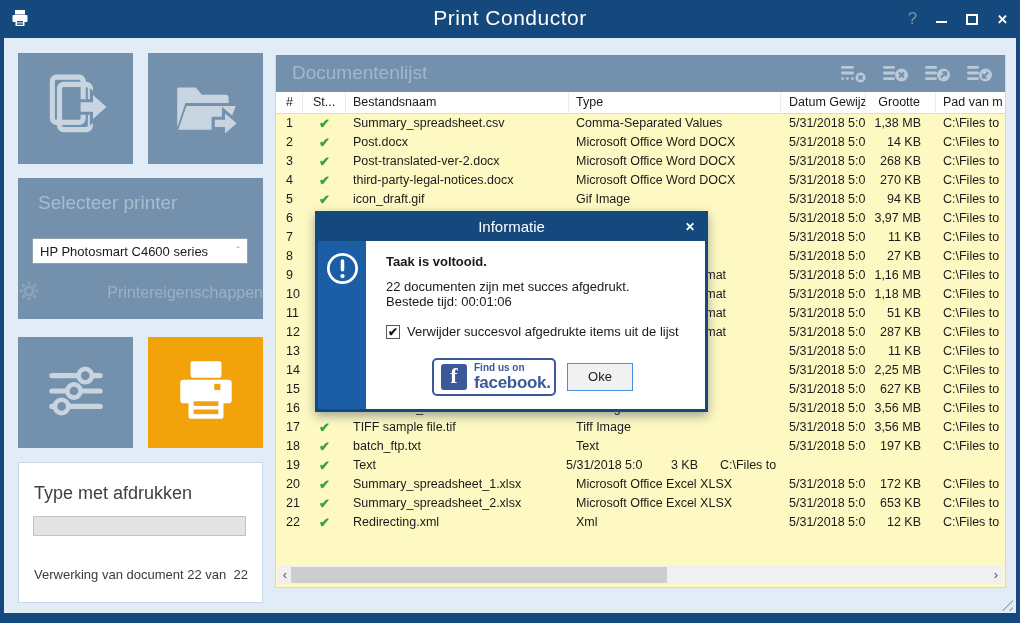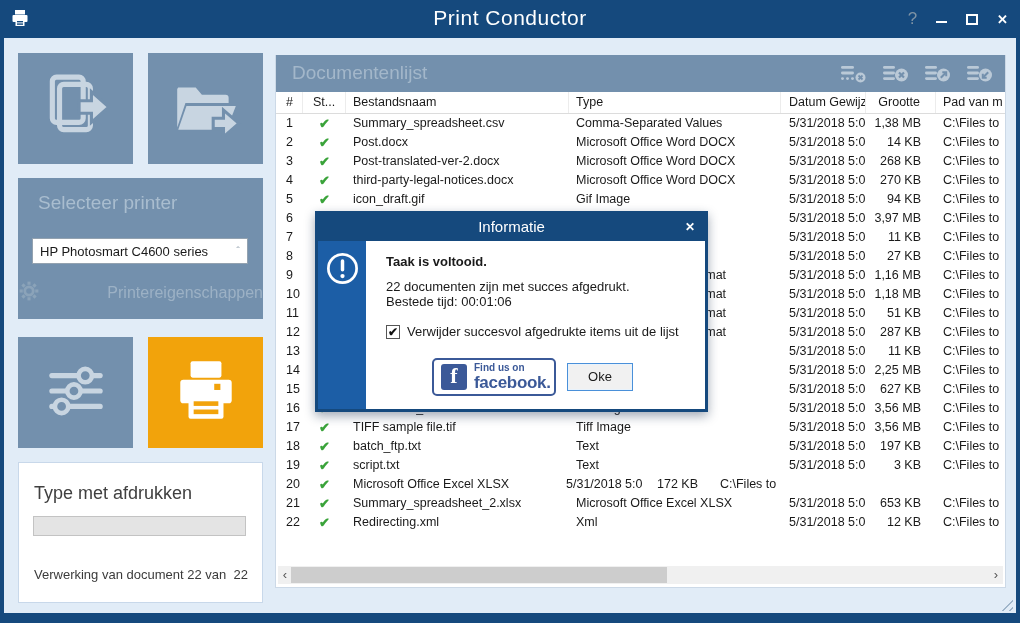--- a/index.html
+++ b/index.html
@@ -30,21 +30,21 @@
   .printer-select { position:absolute; left:14px; top:60px; width:216px; height:26px; background:#fff; border:1px solid #93a2b0; display:flex; align-items:center; font-size:13px; color:#1a1a1a; padding-left:7px; }
   .printer-select .chev { position:absolute; right:7px; color:#9aa7b3; font-size:11px; }
   .printer-props { position:absolute; left:0; right:0; top:102px; display:flex; align-items:center; justify-content:space-between; gap:10px; color:#9cb1c5; font-size:16px; font-weight:300; }
 
   .progress-panel { position:absolute; left:18px; top:462px; width:245px; height:141px; background:#fff; border:1px solid #c8d8ea; }
   .progress-title { position:absolute; left:15px; top:20px; color:#404040; font-size:18px; font-weight:300; }
   .progress-bar { position:absolute; left:14px; top:53px; width:213px; height:20px; background:#e4e4e4; border:1px solid #c3c3c3; }
   .progress-status { position:absolute; left:15px; top:104px; color:#3b3b3b; font-size:13px; white-space:pre; }
 
   
-  .main-panel { position:absolute; left:275px; top:55px; width:731px; height:533px; background:#ffffff; border:1px solid #ccd9e7; border-top:none; }
+  .main-panel { position:absolute; left:275px; top:55px; width:731px; height:533px; background:#fef9c3; border:1px solid #ccd9e7; border-top:none; }
   .doclist-head { position:absolute; left:0; top:0; width:729px; height:37px; background:#7390ad; }
   .doclist-title { position:absolute; left:16px; top:7px; color:#a3b7ca; font-size:19px; font-weight:300; }
   .doclist-tools { position:absolute; right:12px; top:8px; display:flex; gap:15px; }
   .doclist-tools .tool { width:27px; height:21px; }
 
   .thead { position:absolute; left:0; top:37px; width:729px; height:22px; background:#fff; border-bottom:1px solid #dcdcdc; display:flex; font-size:12.5px; color:#1a1a1a; }
   .thead .hcell { line-height:21px; border-right:1px solid #ececec; overflow:hidden; white-space:nowrap; }
   .tbody { position:absolute; left:0; top:59px; width:729px; }
   .trow { display:flex; height:19px; font-size:12.5px; color:#1a1a1a; }
   .cell { line-height:19px; overflow:hidden; white-space:nowrap; }
@@ -426,29 +426,29 @@
           <div class="cell c-st"><span class="check">✔</span></div>
           <div class="cell c-name">batch_ftp.txt</div>
           <div class="cell c-type">Text</div>
           <div class="cell c-date">5/31/2018 5:0...</div>
           <div class="cell c-size">197 KB</div>
           <div class="cell c-path">C:\Files to</div>
         </div>
         <div class="trow">
           <div class="cell c-num">19</div>
           <div class="cell c-st"><span class="check">✔</span></div>
-          <div class="cell c-name">script.txt</div>
           <div class="cell c-type">Text</div>
           <div class="cell c-date">5/31/2018 5:0...</div>
           <div class="cell c-size">3 KB</div>
           <div class="cell c-path">C:\Files to</div>
         </div>
         <div class="trow">
           <div class="cell c-num">20</div>
           <div class="cell c-st"><span class="check">✔</span></div>
+          <div class="cell c-name">Summary_spreadsheet_1.xlsx</div>
           <div class="cell c-type">Microsoft Office Excel XLSX</div>
           <div class="cell c-date">5/31/2018 5:0...</div>
           <div class="cell c-size">172 KB</div>
           <div class="cell c-path">C:\Files to</div>
         </div>
         <div class="trow">
           <div class="cell c-num">21</div>
           <div class="cell c-st"><span class="check">✔</span></div>
           <div class="cell c-name">Summary_spreadsheet_2.xlsx</div>
           <div class="cell c-type">Microsoft Office Excel XLSX</div>

